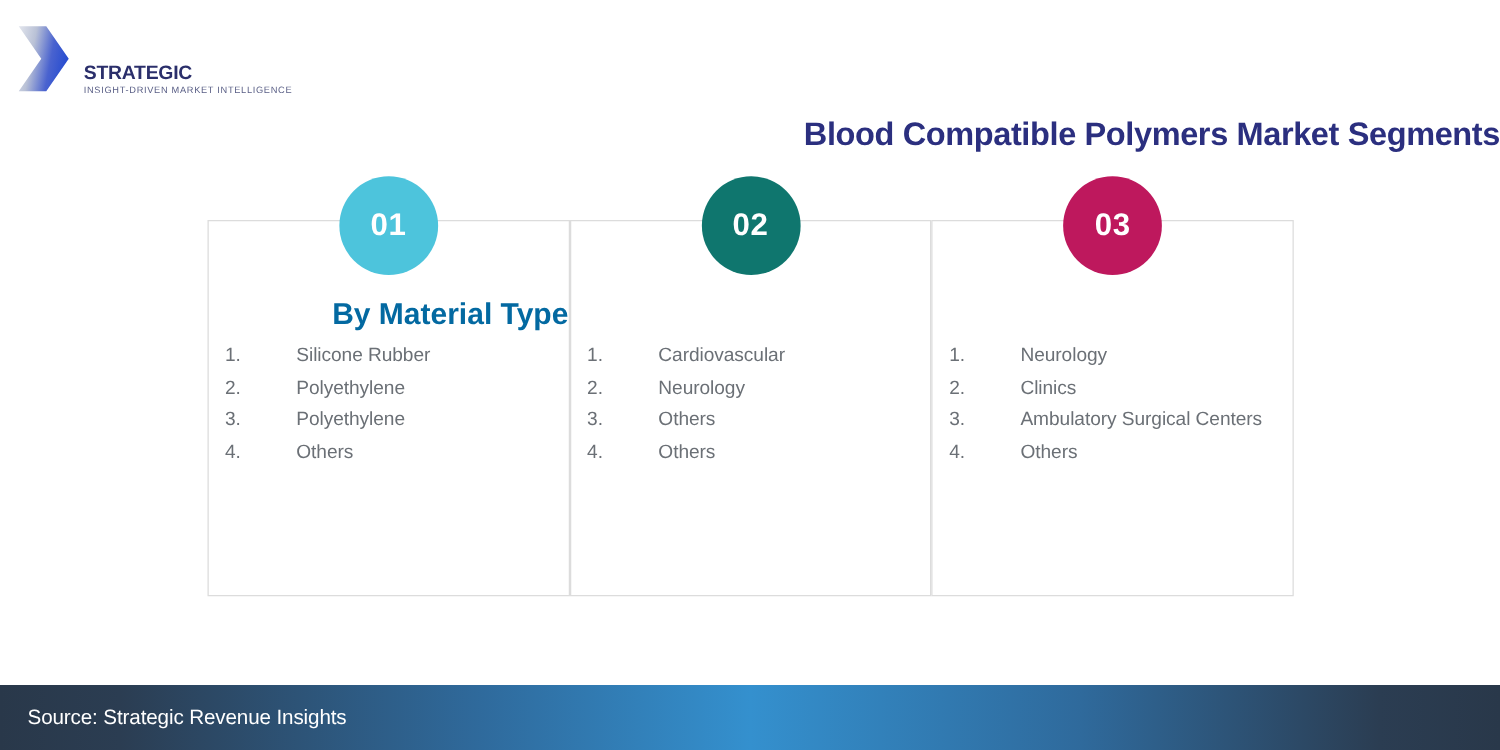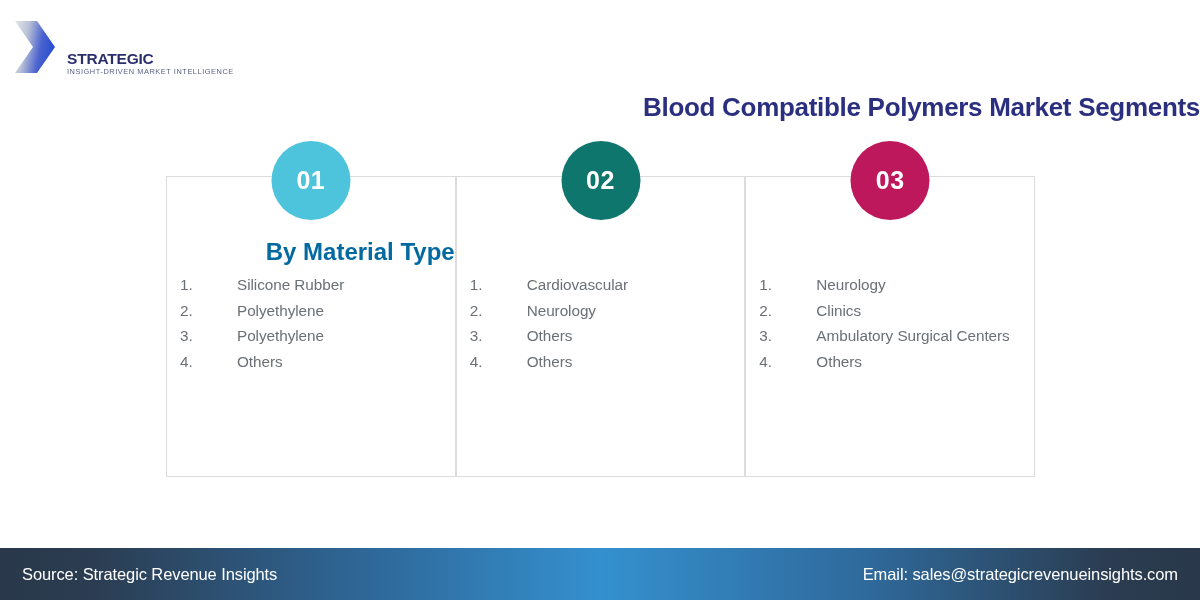--- a/index.html
+++ b/index.html
@@ -245,14 +245,13 @@
         <li>
           <span class="li-num">4.</span>
           <span class="li-text">Others</span>
         </li>
       </ul>
     </div>
   </div>
 
 <div id="footer-bar">
   <span class="footer-text">Source: Strategic Revenue Insights</span>
-  <span class="footer-text">Email: sales@strategicrevenueinsights.com</span>
 </div>
 
 </body></html>

